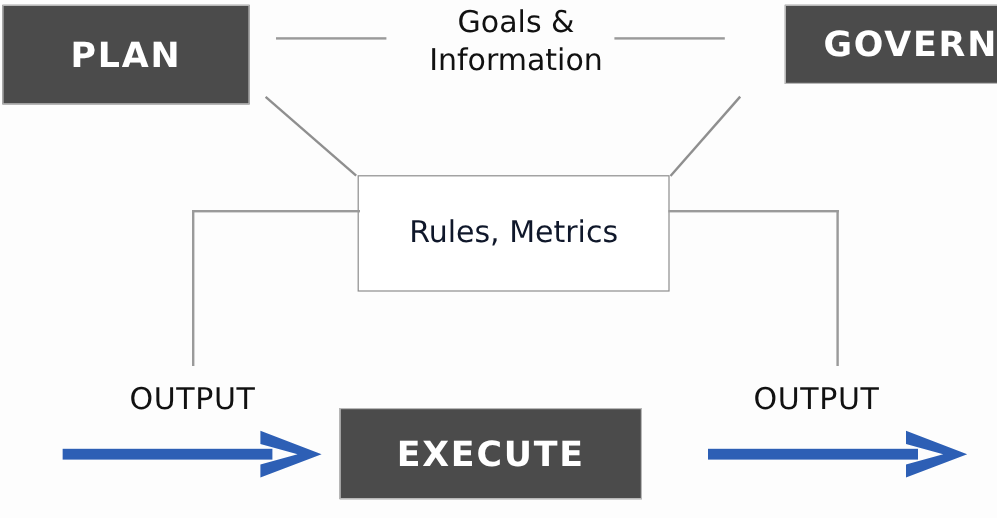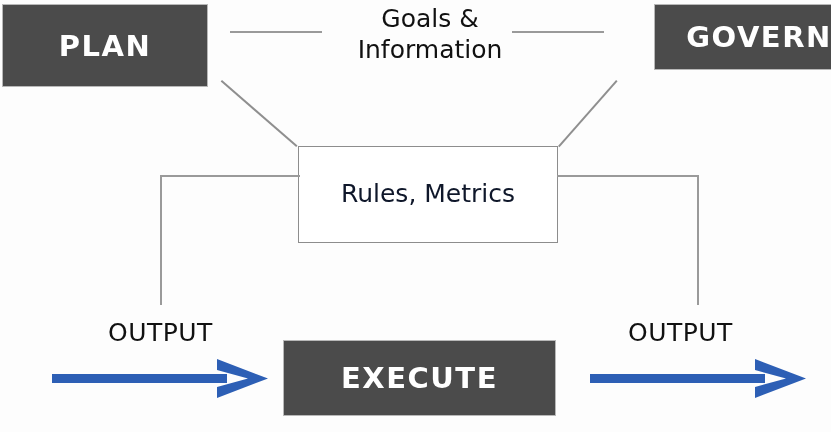--- a/index.html
+++ b/index.html
@@ -29,21 +29,21 @@
   .dark-box .label {
     color: #ffffff;
     font-family: "DejaVu Sans", sans-serif;
     font-weight: bold;
     letter-spacing: 1.5px;
     white-space: nowrap;
   }
 
   #plan-box   { left: 2px;   top: 4px;   width: 206px; height: 83px; }
   #govern-box { left: 654px; top: 4px;   width: 210px; height: 66px; }
-  #execute-box{ left: 283px; top: 340px; width: 273px; height: 76px; }
+  #execute-box{ left: 283px; top: 340px; width: 252px; height: 76px; }
 
   #plan-box .label,
   #govern-box .label { font-size: 29px; }
   #execute-box .label { font-size: 29px; }
 
   
   #rules-box {
     position: absolute;
     left: 298px;
     top: 146px;

